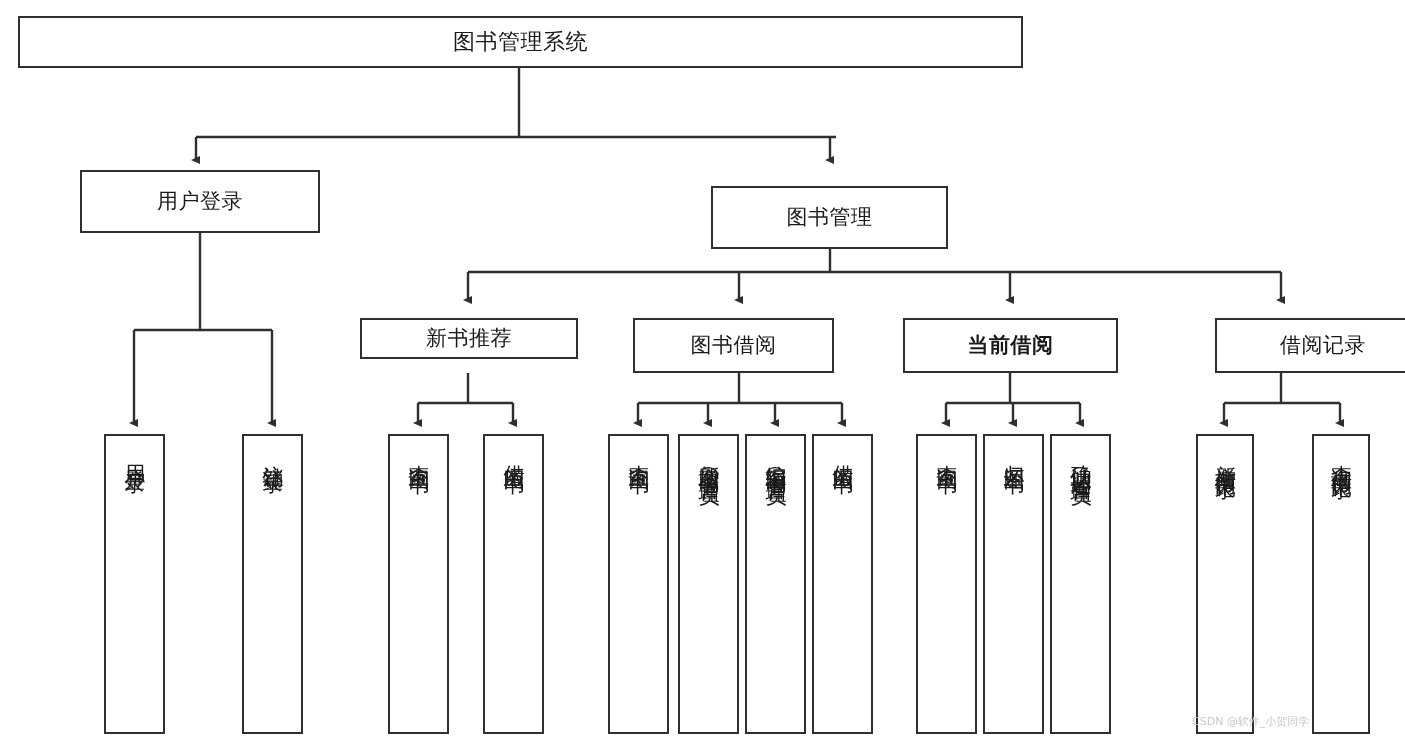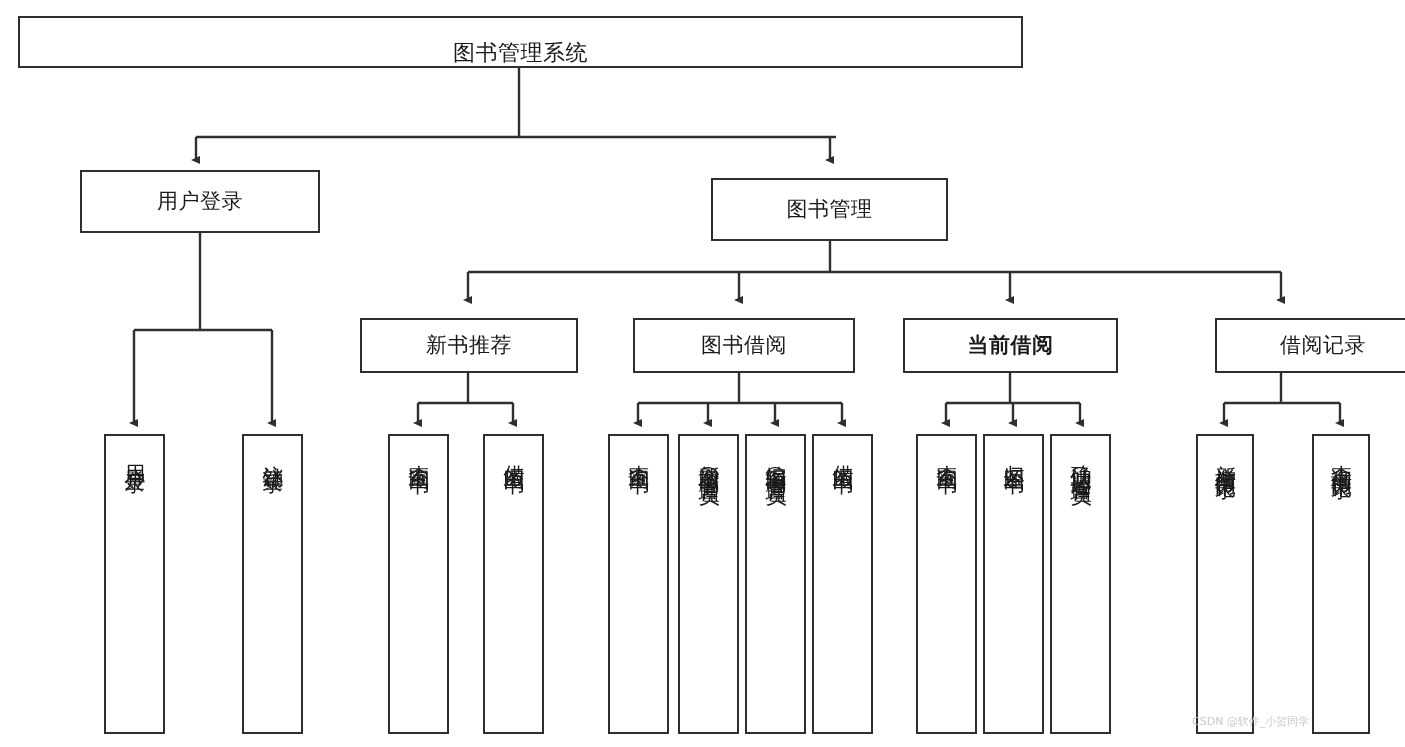--- a/index.html
+++ b/index.html
@@ -114,35 +114,35 @@
       <path d="M1013,403 L1013,423" marker-end="url(#arrow)"></path>
       <path d="M1080,403 L1080,423" marker-end="url(#arrow)"></path>
 
       <path d="M1281,373 L1281,403"></path>
       <path d="M1224,403 L1340,403"></path>
       <path d="M1224,403 L1224,423" marker-end="url(#arrow)"></path>
       <path d="M1340,403 L1340,423" marker-end="url(#arrow)"></path>
     </g>
   </svg>
 
-  <div class="node horiz root" style="left:18px; top:16px; width:1005px; height:52px;align-items:flex-end;">
+  <div class="node horiz root" style="left:18px; top:16px; width:1005px; height:52px;">
     <span class="label">图书管理系统</span>
   </div>
 
   <div class="node horiz" style="left:80px; top:170px; width:240px; height:63px;">
     <span class="label">用户登录</span>
   </div>
-  <div class="node horiz" style="left:711px; top:178px; width:237px; height:63px;">
+  <div class="node horiz" style="left:711px; top:186px; width:237px; height:63px;">
     <span class="label">图书管理</span>
   </div>
 
-  <div class="node horiz" style="left:360px; top:318px; width:218px; height:55px;">
+  <div class="node horiz" style="left:360px; top:318px; width:218px; height:41px;">
     <span class="label">新书推荐</span>
   </div>
-  <div class="node horiz" style="left:633px; top:318px; width:222px; height:55px;justify-content:center;">
+  <div class="node horiz" style="left:633px; top:318px; width:201px; height:55px;justify-content:center;">
     <span class="label">图书借阅</span>
   </div>
   <div class="node horiz" style="left:903px; top:318px; width:215px; height:55px;font-weight:bold;">
     <span class="label">当前借阅</span>
   </div>
   <div class="node horiz" style="left:1215px; top:318px; width:216px; height:55px;">
     <span class="label">借阅记录</span>
   </div>
 
   <div class="node vert" style="left:104px; top:434px; width:61px; height:300px;">

